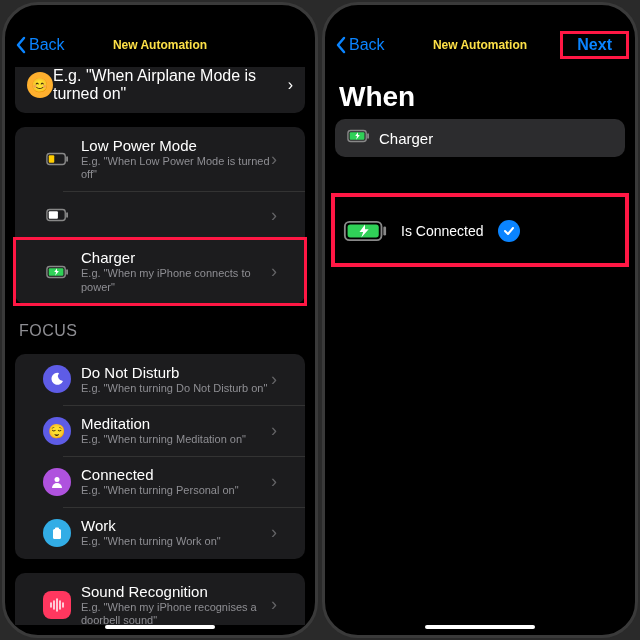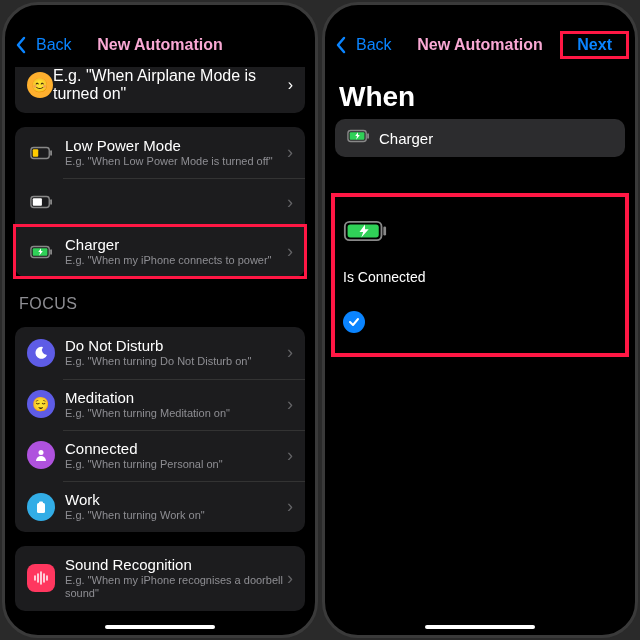--- a/index.html
+++ b/index.html
@@ -34,24 +34,24 @@
   }
   .nav {
     display: flex;
     align-items: center;
     justify-content: center;
     height: 44px;
     margin-top: 18px;
     position: relative;
     z-index: 3;
   }
-  .nav .title { color: #f9a8d4; font-size: 16px; font-weight: 600; }
+  .nav .title { color: #fde047; font-size: 12px; font-weight: 600; }
   .nav .back {
     position: absolute; left: 10px;
-    display: flex; align-items: center; gap: 9px;
+    display: flex; align-items: center; gap: 2px;
     color: #0a84ff; font-size: 16px;
     cursor: pointer;
   }
   .nav .next-wrap {
     position: absolute; right: 6px;
   }
   .nav .next {
     color: #0a84ff; font-size: 16px; font-weight: 600;
     padding: 13px 8px;
     cursor: pointer;
@@ -68,21 +68,21 @@
     color: #fff;
   }
   .group {
     background: #1c1c1e;
     border-radius: 10px;
     margin-top: 14px;
   }
   .row {
     display: flex;
     align-items: center;
-    padding: 10px 12px;
+    padding: 10px 28px;
     position: relative;
     cursor: pointer;
     justify-content: space-between;
   }
   .row + .row::before {
     content: "";
     position: absolute;
     left: 48px; right: 0; top: 0;
     height: 1px; background: #333;
   }
@@ -148,22 +148,22 @@
     position: absolute;
     left: -4px; right: -4px; top: 0; bottom: -4px;
     border: 4px solid #ff1744;
     pointer-events: none;
   }
   .opt-grid {
     display: flex;
   }
   .opt {
     flex: 1;
-    display: flex; flex-direction: column; align-items: flex-start;
-    gap: 26px;
+    display: flex; flex-direction: row; align-items: center;
+    gap: 14px;
     cursor: pointer;
   }
   .opt .olbl { color: #fff; font-size: 14px; }
   .check {
     width: 22px; height: 22px; border-radius: 50%;
     background: #0a84ff;
     display: flex; align-items: center; justify-content: center;
   }
   
   .svg { width: 22px; height: 14px; }

